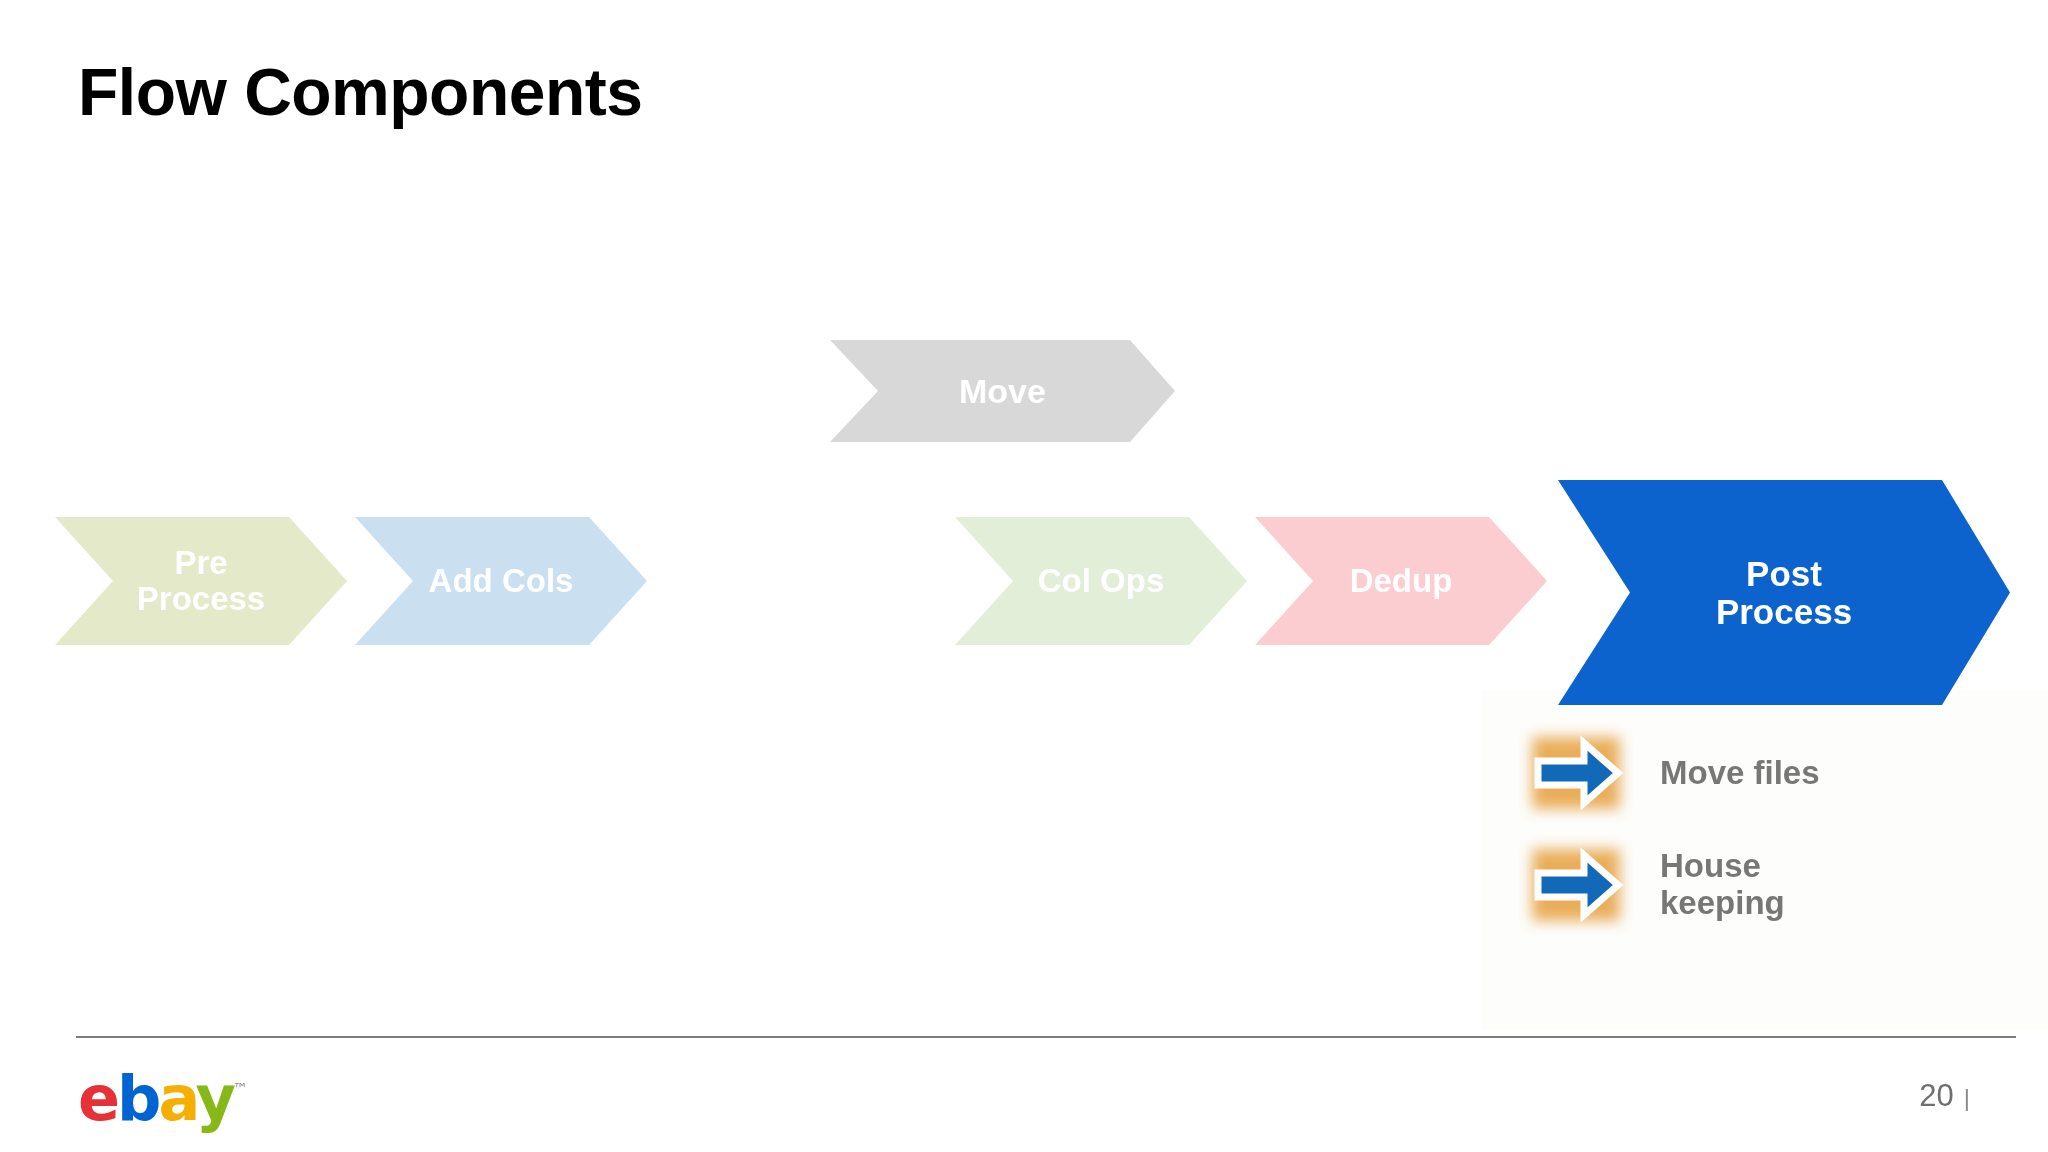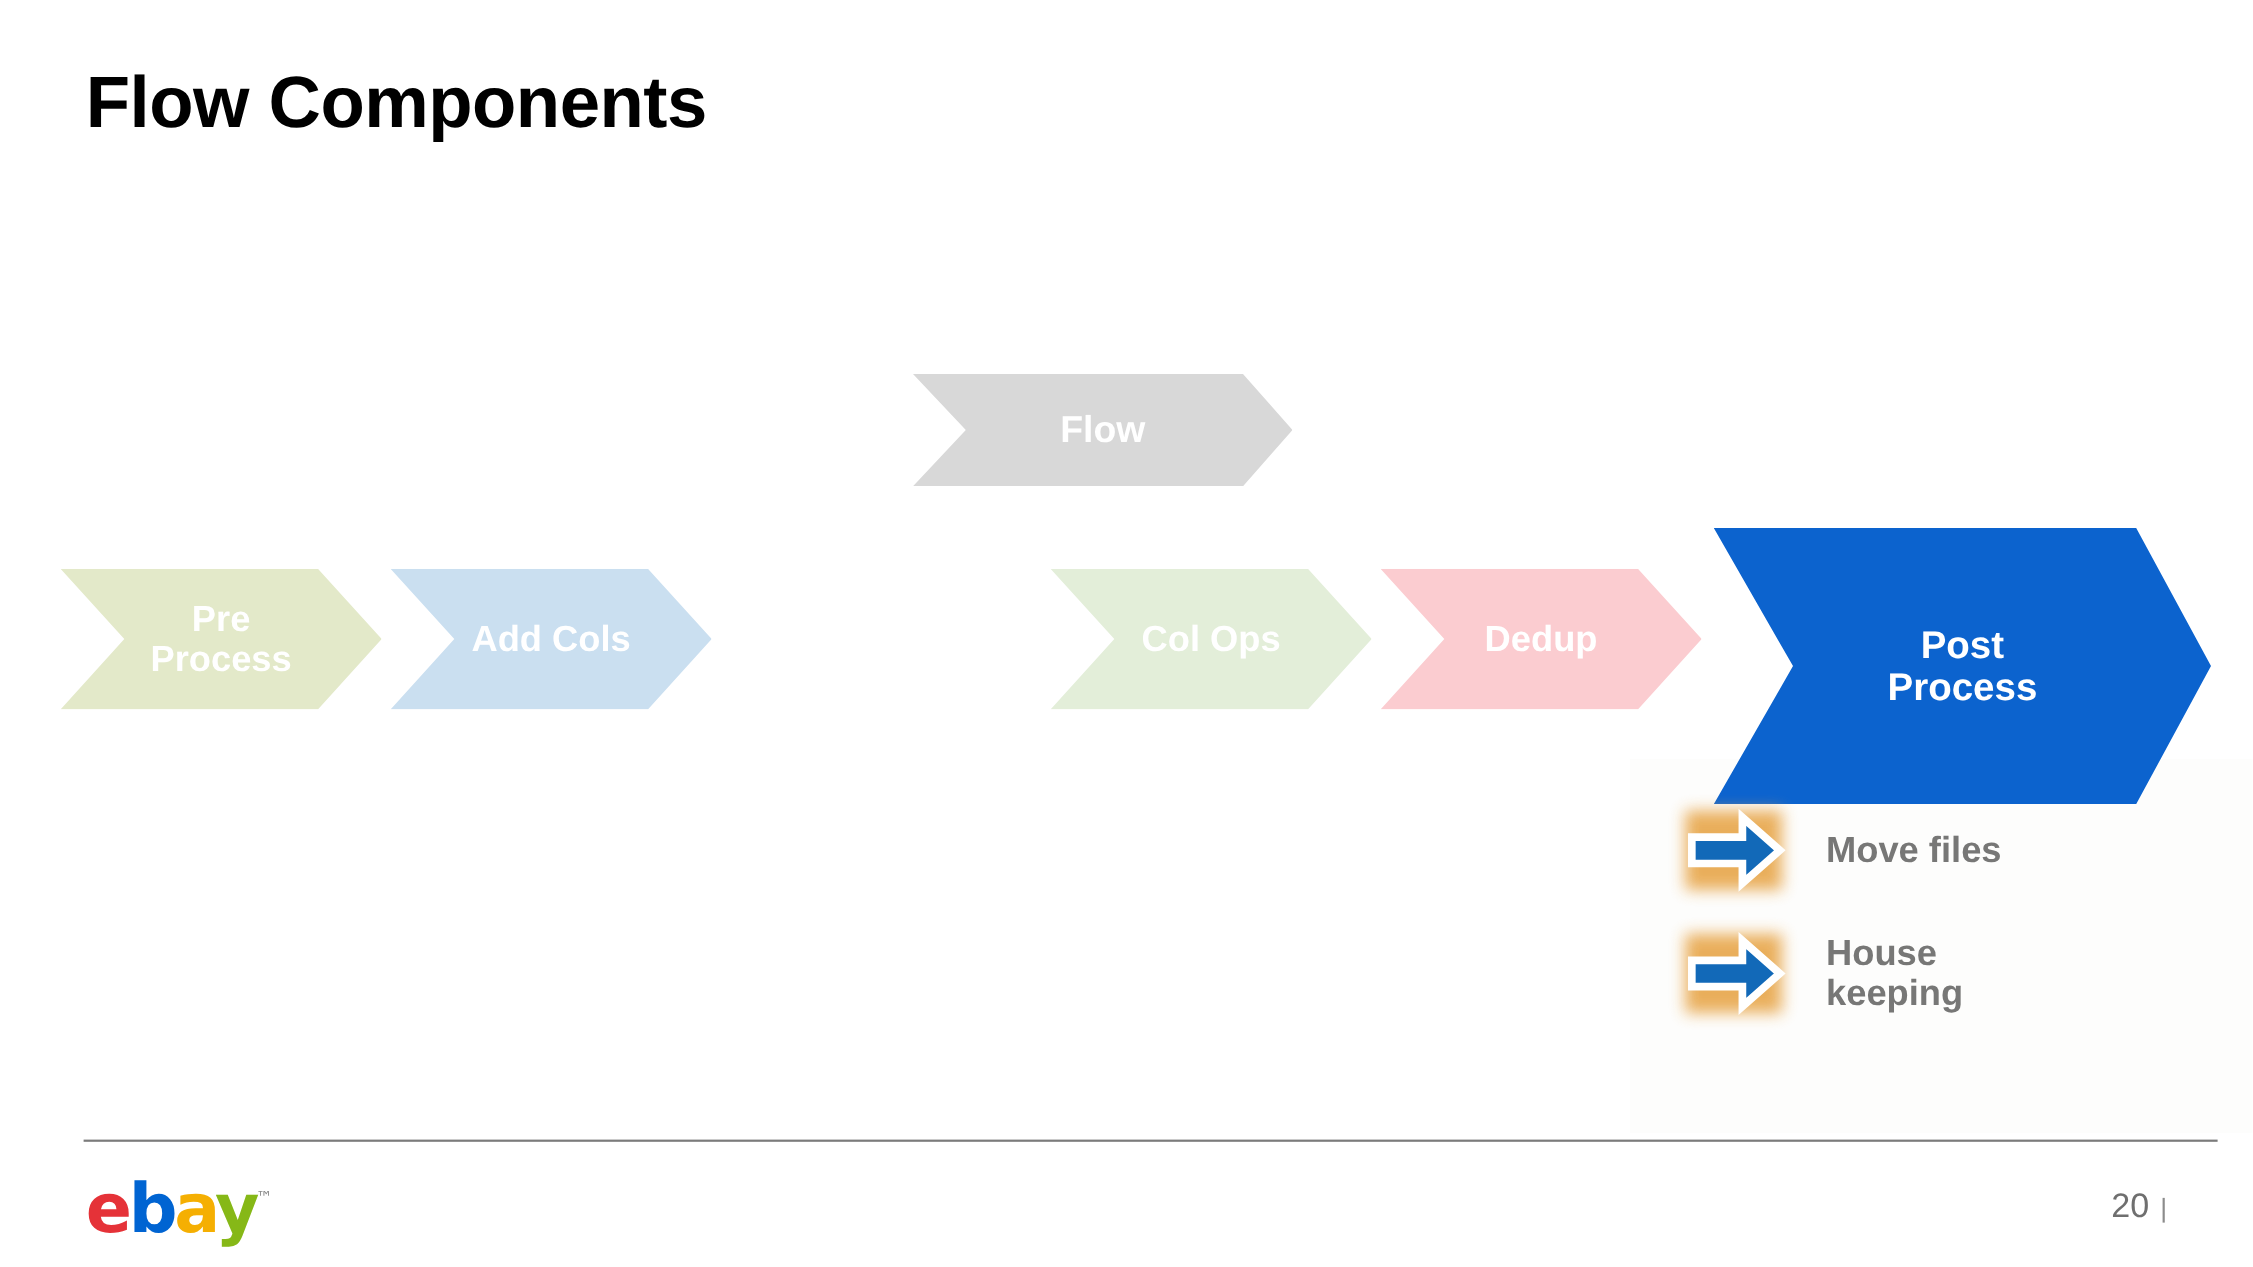--- a/index.html
+++ b/index.html
@@ -72,21 +72,21 @@
   
   .chev-row {
     top: 517px;
     height: 128px;
     font-size: 33px;
   }
   .chev-main {
     left: 1558px;
     top: 480px;
     width: 452px;
-    height: 251px;
+    height: 225px;
     font-size: 35px;
     -webkit-clip-path: polygon(0 0, calc(100% - 68px) 0, 100% 50%, calc(100% - 68px) 100%, 0 100%, 72px 50%);
     clip-path: polygon(0 0, calc(100% - 68px) 0, 100% 50%, calc(100% - 68px) 100%, 0 100%, 72px 50%);
   }
 
   
   .bullet {
     position: absolute;
     display: flex;
     align-items: center;
@@ -170,21 +170,21 @@
 </head>
 <body>
 
 <div class="slide">
 
   <div class="slide-title">Flow Components</div>
 
   <div class="right-panel"></div>
 
   <div class="chev chev-flow" id="chev-flow" style="background: rgb(216, 216, 216); color: rgb(255, 255, 255);">
-    <span class="chev-label">Flow</span>
+    <span class="chev-label">Move</span>
   </div>
 
   <div class="chev chev-row" id="chev-0" style="left: 55px; width: 292px; background: rgb(227, 233, 201); color: rgb(255, 255, 255);">
     <span class="chev-label">
       <span>Pre</span><br>
       <span>Process</span>
     </span>
   </div>
 
   <div class="chev chev-row" id="chev-1" style="left: 355px; width: 292px; background: rgb(202, 223, 240); color: rgb(255, 255, 255);">

